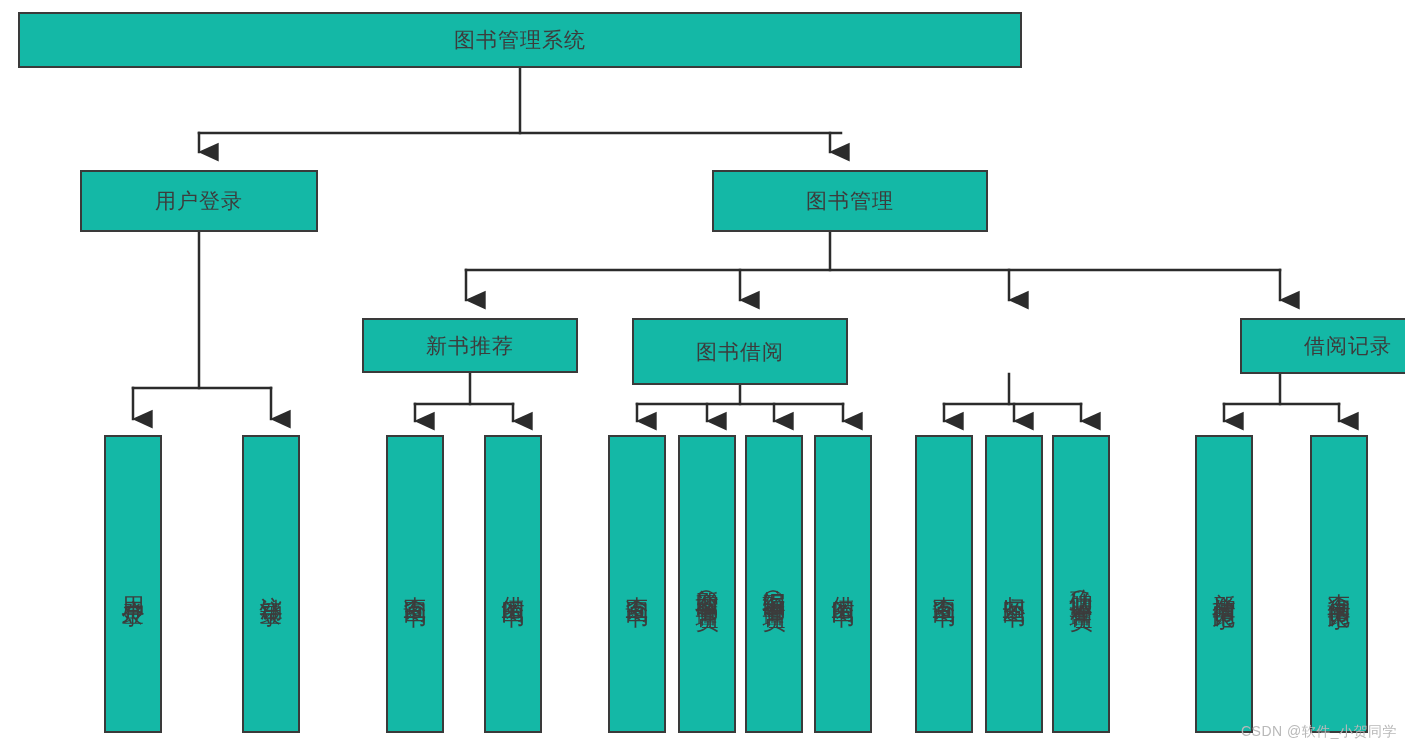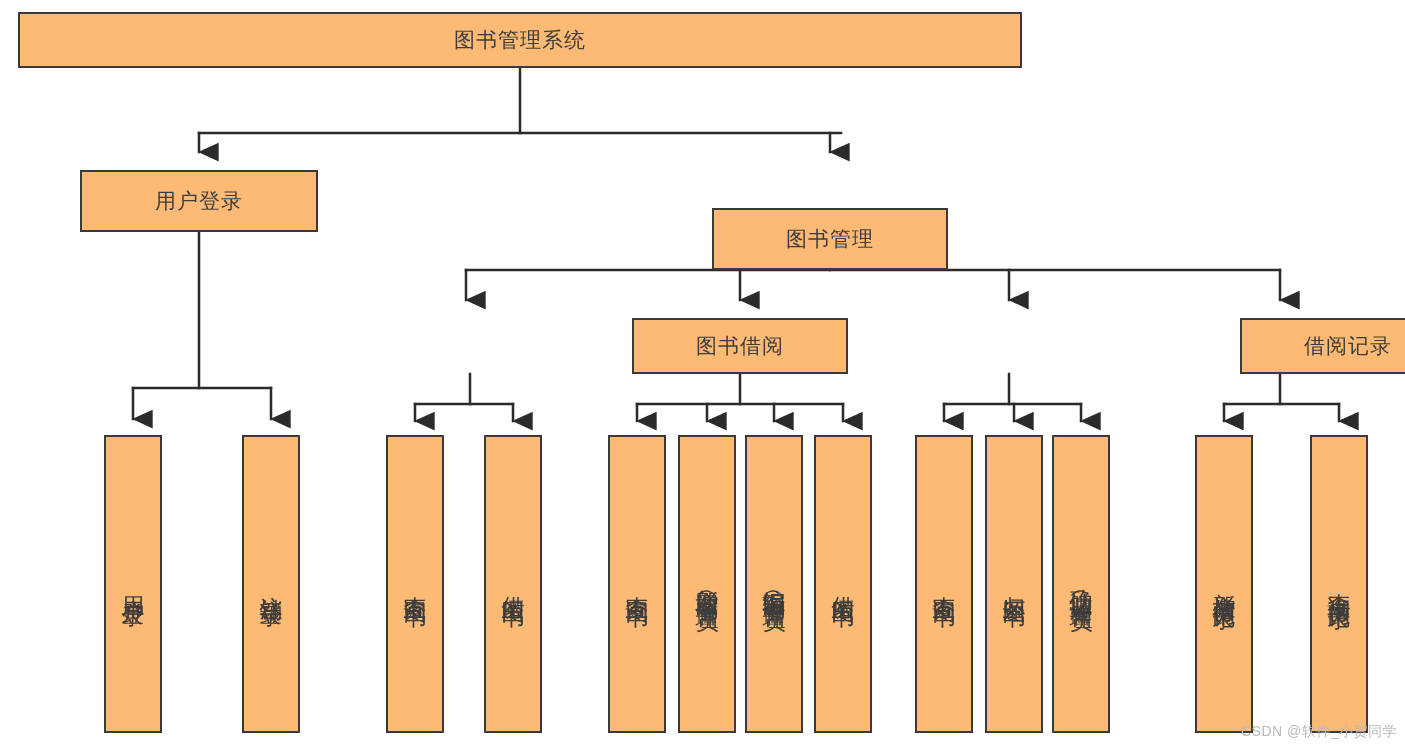--- a/index.html
+++ b/index.html
@@ -21,21 +21,21 @@
     position: absolute;
     left: 0;
     top: 0;
     width: 1405px;
     height: 747px;
     pointer-events: none;
   }
   .node {
     position: absolute;
     box-sizing: border-box;
-    background: #fdba74;
+    background: #14b8a6;
     border: 2px solid #3a3a3a;
     display: flex;
     align-items: center;
     justify-content: center;
     color: #3c3c3c;
   }
   .node-h {
     font-size: 21px;
     letter-spacing: 1px;
     white-space: nowrap;
@@ -120,25 +120,28 @@
     </g>
   </svg>
 
   <div class="node node-h node-root" style="left:18px; top:12px; width:1004px; height:56px;">
     <span class="label">图书管理系统</span>
   </div>
 
   <div class="node node-h" style="left:80px; top:170px; width:238px; height:62px;">
     <span class="label">用户登录</span>
   </div>
-  <div class="node node-h" style="left:712px; top:170px; width:236px; height:62px;margin-top:38px;">
+  <div class="node node-h" style="left:712px; top:170px; width:276px; height:62px;">
     <span class="label">图书管理</span>
   </div>
 
-  <div class="node node-h" style="left:632px; top:318px; width:216px; height:56px;">
+  <div class="node node-h" style="left:362px; top:318px; width:216px; height:55px;">
+    <span class="label">新书推荐</span>
+  </div>
+  <div class="node node-h" style="left:632px; top:318px; width:216px; height:67px;">
     <span class="label">图书借阅</span>
   </div>
   <div class="node node-h" style="left:1240px; top:318px; width:216px; height:56px;">
     <span class="label">借阅记录</span>
   </div>
 
   <div class="node node-v" style="left:104px; top:435px; width:58px; height:298px;">
     <span class="label">用户登录</span>
   </div>
   <div class="node node-v" style="left:242px; top:435px; width:58px; height:298px;">

